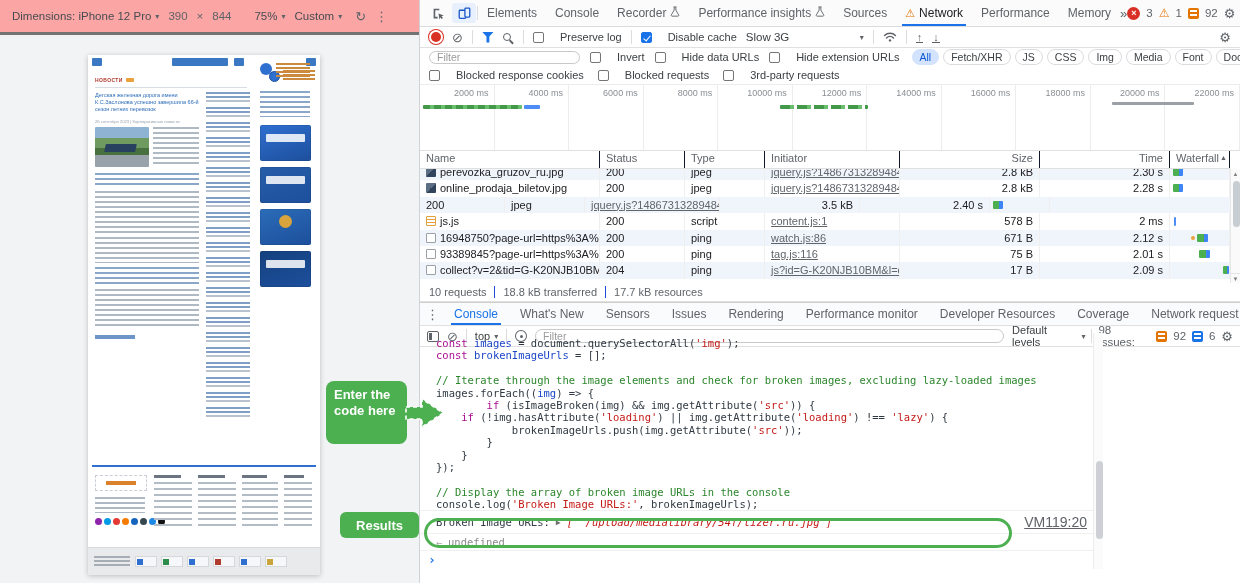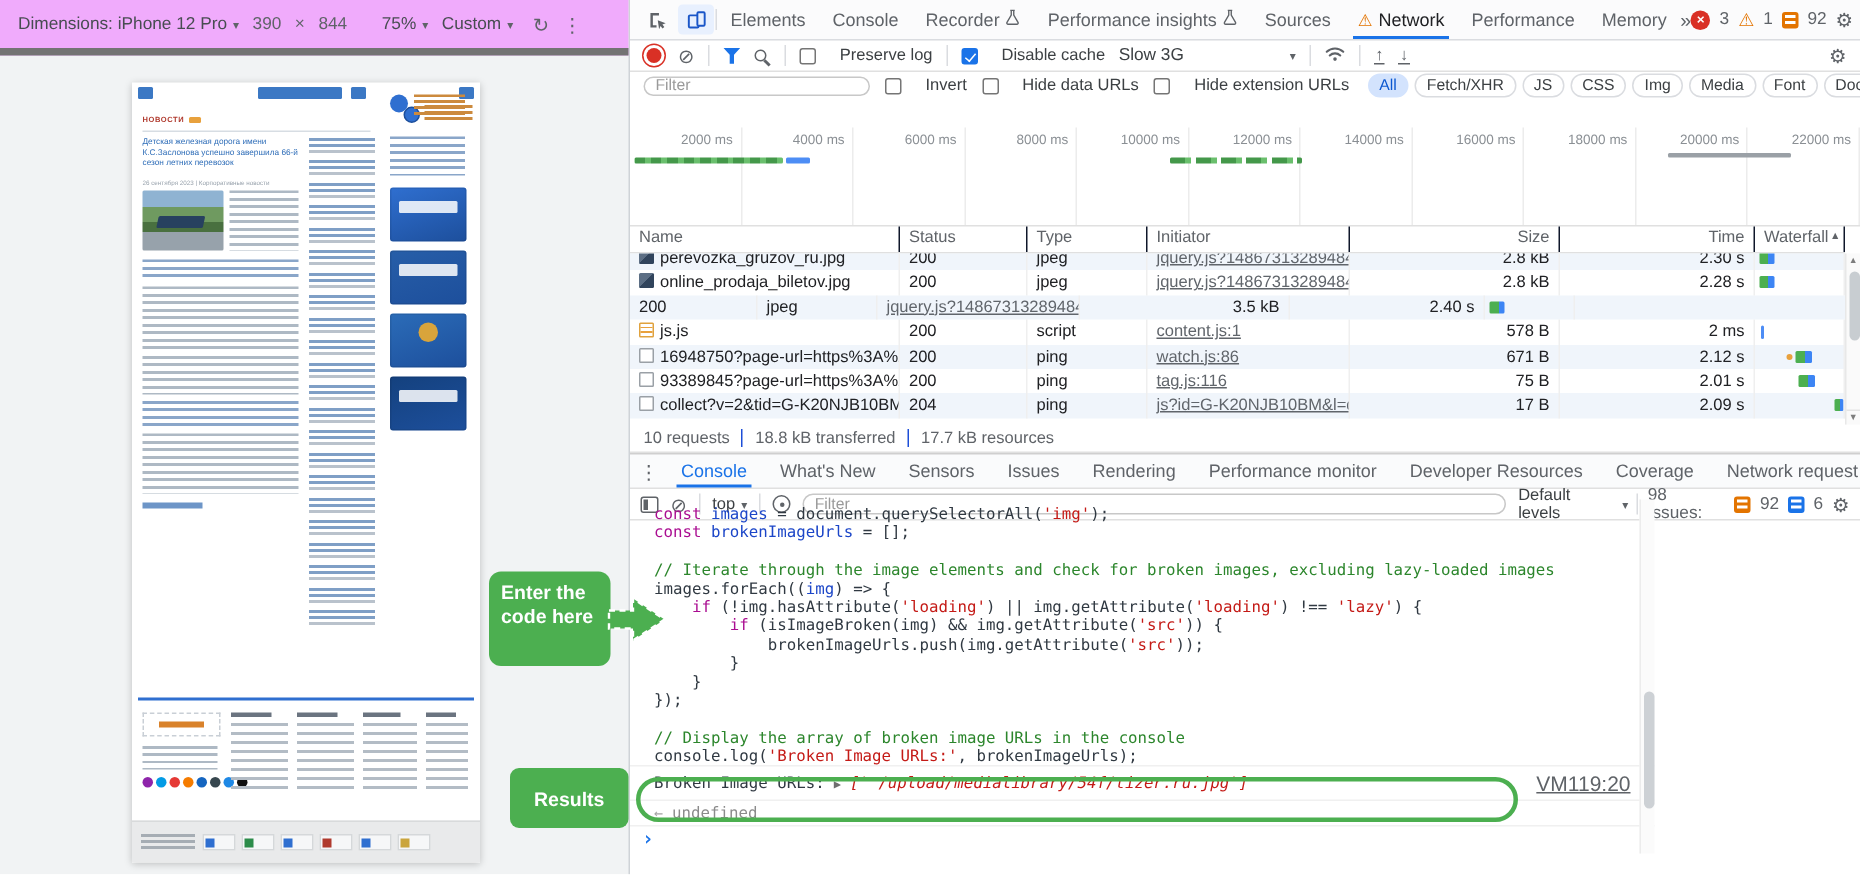--- a/index.html
+++ b/index.html
@@ -1,21 +1,21 @@
 <!DOCTYPE html>
 <html><head>
 <meta charset="utf-8">
 <style>
 *{box-sizing:border-box;margin:0;padding:0}
 body{width:1240px;height:583px;font-family:"Liberation Sans",sans-serif;background:#fff}
 #screen{position:relative;width:1240px;height:583px;overflow:hidden;background:#fff;color:#202124}
 
 
 #device{position:absolute;left:0;top:0;width:420px;height:583px;background:#f1f3f4;border-right:1px solid #cfd3d7}
-#dev-toolbar{position:absolute;left:0;top:0;width:100%;height:22px;background:#f0abfc;border-bottom:5px solid #737373;display:flex;align-items:center;gap:9px;padding:16px 12px;font-size:11.5px;color:#474c51;white-space:nowrap}
+#dev-toolbar{position:absolute;left:0;top:0;width:100%;height:22px;background:#fca5a5;border-bottom:3px solid #737373;display:flex;align-items:center;gap:9px;padding:16px 12px;font-size:11.5px;color:#474c51;white-space:nowrap}
 .dd{display:inline-flex;align-items:center;gap:4px}
 .caret{font-size:8px;color:#5f6368}
 .dim-num{color:#5f6368}
 #rotate-ic{margin-left:4px;color:#5f6368;font-size:13px}
 .vdots{color:#5f6368;font-size:13px;letter-spacing:0}
 
 
 #phone{position:absolute;left:88px;top:55px;width:232px;height:520px;background:#fff;box-shadow:0 1px 5px rgba(0,0,0,.22);overflow:hidden;font-size:5px}
 .pchip{position:absolute;height:8px;background:#3b78c4;border-radius:1px;top:3px}
 #plogo{position:absolute;right:5px;top:15px;display:flex;gap:3px;align-items:center}
@@ -159,21 +159,21 @@
 #out-link{position:absolute;right:16px;color:#5f6368;text-decoration:underline;font-size:14px;font-family:"Liberation Sans",sans-serif}
 #ret-line{height:16px;display:flex;align-items:center;gap:6px;padding-left:16px;color:#8b8b8b}
 .ret-arrow{font-size:10px;color:#a5a5a5}
 #prompt-row{height:18px;border-top:1px solid #f0f0f0;display:flex;align-items:center;padding-left:8px;color:#1a73e8;font-weight:bold;font-size:13px}
 #cscroll{position:absolute;right:0;top:0;width:10px;height:100%;background:#fbfbfb;border-left:1px solid #ececec}
 #cthumb{position:absolute;left:1.5px;top:128px;width:7px;height:78px;border-radius:4px;background:#cdd1d5}
 
 
 #ann-enter{position:absolute;left:326px;top:381px;width:81px;height:63px;background:#4caf50;border-radius:8px;color:#fff;font-weight:bold;font-size:13px;line-height:16px;padding:6px 8px;z-index:30}
 #ann-arrow{position:absolute;left:404px;top:396px;z-index:30}
-#ann-results{position:absolute;left:340px;top:512px;width:79px;height:40px;background:#4caf50;border-radius:6px;color:#fff;font-weight:bold;font-size:13px;display:flex;align-items:center;justify-content:center;z-index:30}
+#ann-results{position:absolute;left:340px;top:512px;width:79px;height:26px;background:#4caf50;border-radius:6px;color:#fff;font-weight:bold;font-size:13px;display:flex;align-items:center;justify-content:center;z-index:30}
 #ann-outline{position:absolute;left:424px;top:518px;width:588px;height:30px;border:3px solid #4caf50;border-radius:15px;z-index:29;pointer-events:none}
 </style>
 </head>
 <body>
 
 <div id="screen">
 
   <div id="device">
     <div id="dev-toolbar">
       <span class="dd">
@@ -391,20 +391,36 @@
           <div class="pill">Fetch/XHR</div>
           <div class="pill">JS</div>
           <div class="pill">CSS</div>
           <div class="pill">Img</div>
           <div class="pill">Media</div>
           <div class="pill">Font</div>
           <div class="pill">Doc</div>
           <div class="pill">WS</div>
         </div>
     </div>
+    <div id="filter-row2">
+      <span id="fcb2" style="display:flex;gap:14px">
+          <label class="cb-item">
+            <span class="cbx"></span>
+            <span>Blocked response cookies</span>
+          </label>
+          <label class="cb-item">
+            <span class="cbx"></span>
+            <span>Blocked requests</span>
+          </label>
+          <label class="cb-item">
+            <span class="cbx"></span>
+            <span>3rd-party requests</span>
+          </label>
+        </span>
+    </div>
 
     <div id="overview">
       <div id="ovcols">
           <div class="ov-col">
             <span class="ov-lb">2000 ms</span>
           </div>
           <div class="ov-col">
             <span class="ov-lb">4000 ms</span>
           </div>
           <div class="ov-col">
@@ -588,22 +604,22 @@
       </div>
     </div>
 
     <div id="console-body">
       <div id="code">
           <div class="cl"><span class="tk-k">const </span><span class="tk-v">images</span><span class="tk-p"> = document.querySelectorAll(</span><span class="tk-s">'img'</span><span class="tk-p">);</span></div>
           <div class="cl"><span class="tk-k">const </span><span class="tk-v">brokenImageUrls</span><span class="tk-p"> = [];</span></div>
           <div class="cl"></div>
           <div class="cl"><span class="tk-c">// Iterate through the image elements and check for broken images, excluding lazy-loaded images</span></div>
           <div class="cl"><span class="tk-p">images.forEach((</span><span class="tk-v">img</span><span class="tk-p">) =&gt; {</span></div>
+          <div class="cl"><span class="tk-p">        </span><span class="tk-k">if</span><span class="tk-p"> (isImageBroken(img) &amp;&amp; img.getAttribute(</span><span class="tk-s">'src'</span><span class="tk-p">)) {</span></div>
           <div class="cl"><span class="tk-p">    </span><span class="tk-k">if</span><span class="tk-p"> (!img.hasAttribute(</span><span class="tk-s">'loading'</span><span class="tk-p">) || img.getAttribute(</span><span class="tk-s">'loading'</span><span class="tk-p">) !== </span><span class="tk-s">'lazy'</span><span class="tk-p">) {</span></div>
-          <div class="cl"><span class="tk-p">        </span><span class="tk-k">if</span><span class="tk-p"> (isImageBroken(img) &amp;&amp; img.getAttribute(</span><span class="tk-s">'src'</span><span class="tk-p">)) {</span></div>
           <div class="cl"><span class="tk-p">            brokenImageUrls.push(img.getAttribute(</span><span class="tk-s">'src'</span><span class="tk-p">));</span></div>
           <div class="cl"><span class="tk-p">        }</span></div>
           <div class="cl"><span class="tk-p">    }</span></div>
           <div class="cl"><span class="tk-p">});</span></div>
           <div class="cl"></div>
           <div class="cl"><span class="tk-c">// Display the array of broken image URLs in the console</span></div>
           <div class="cl"><span class="tk-p">console.log(</span><span class="tk-s">'Broken Image URLs:'</span><span class="tk-p">, brokenImageUrls);</span></div>
         </div>
       <div id="console-out">
         <span>Broken Image URLs:</span>

